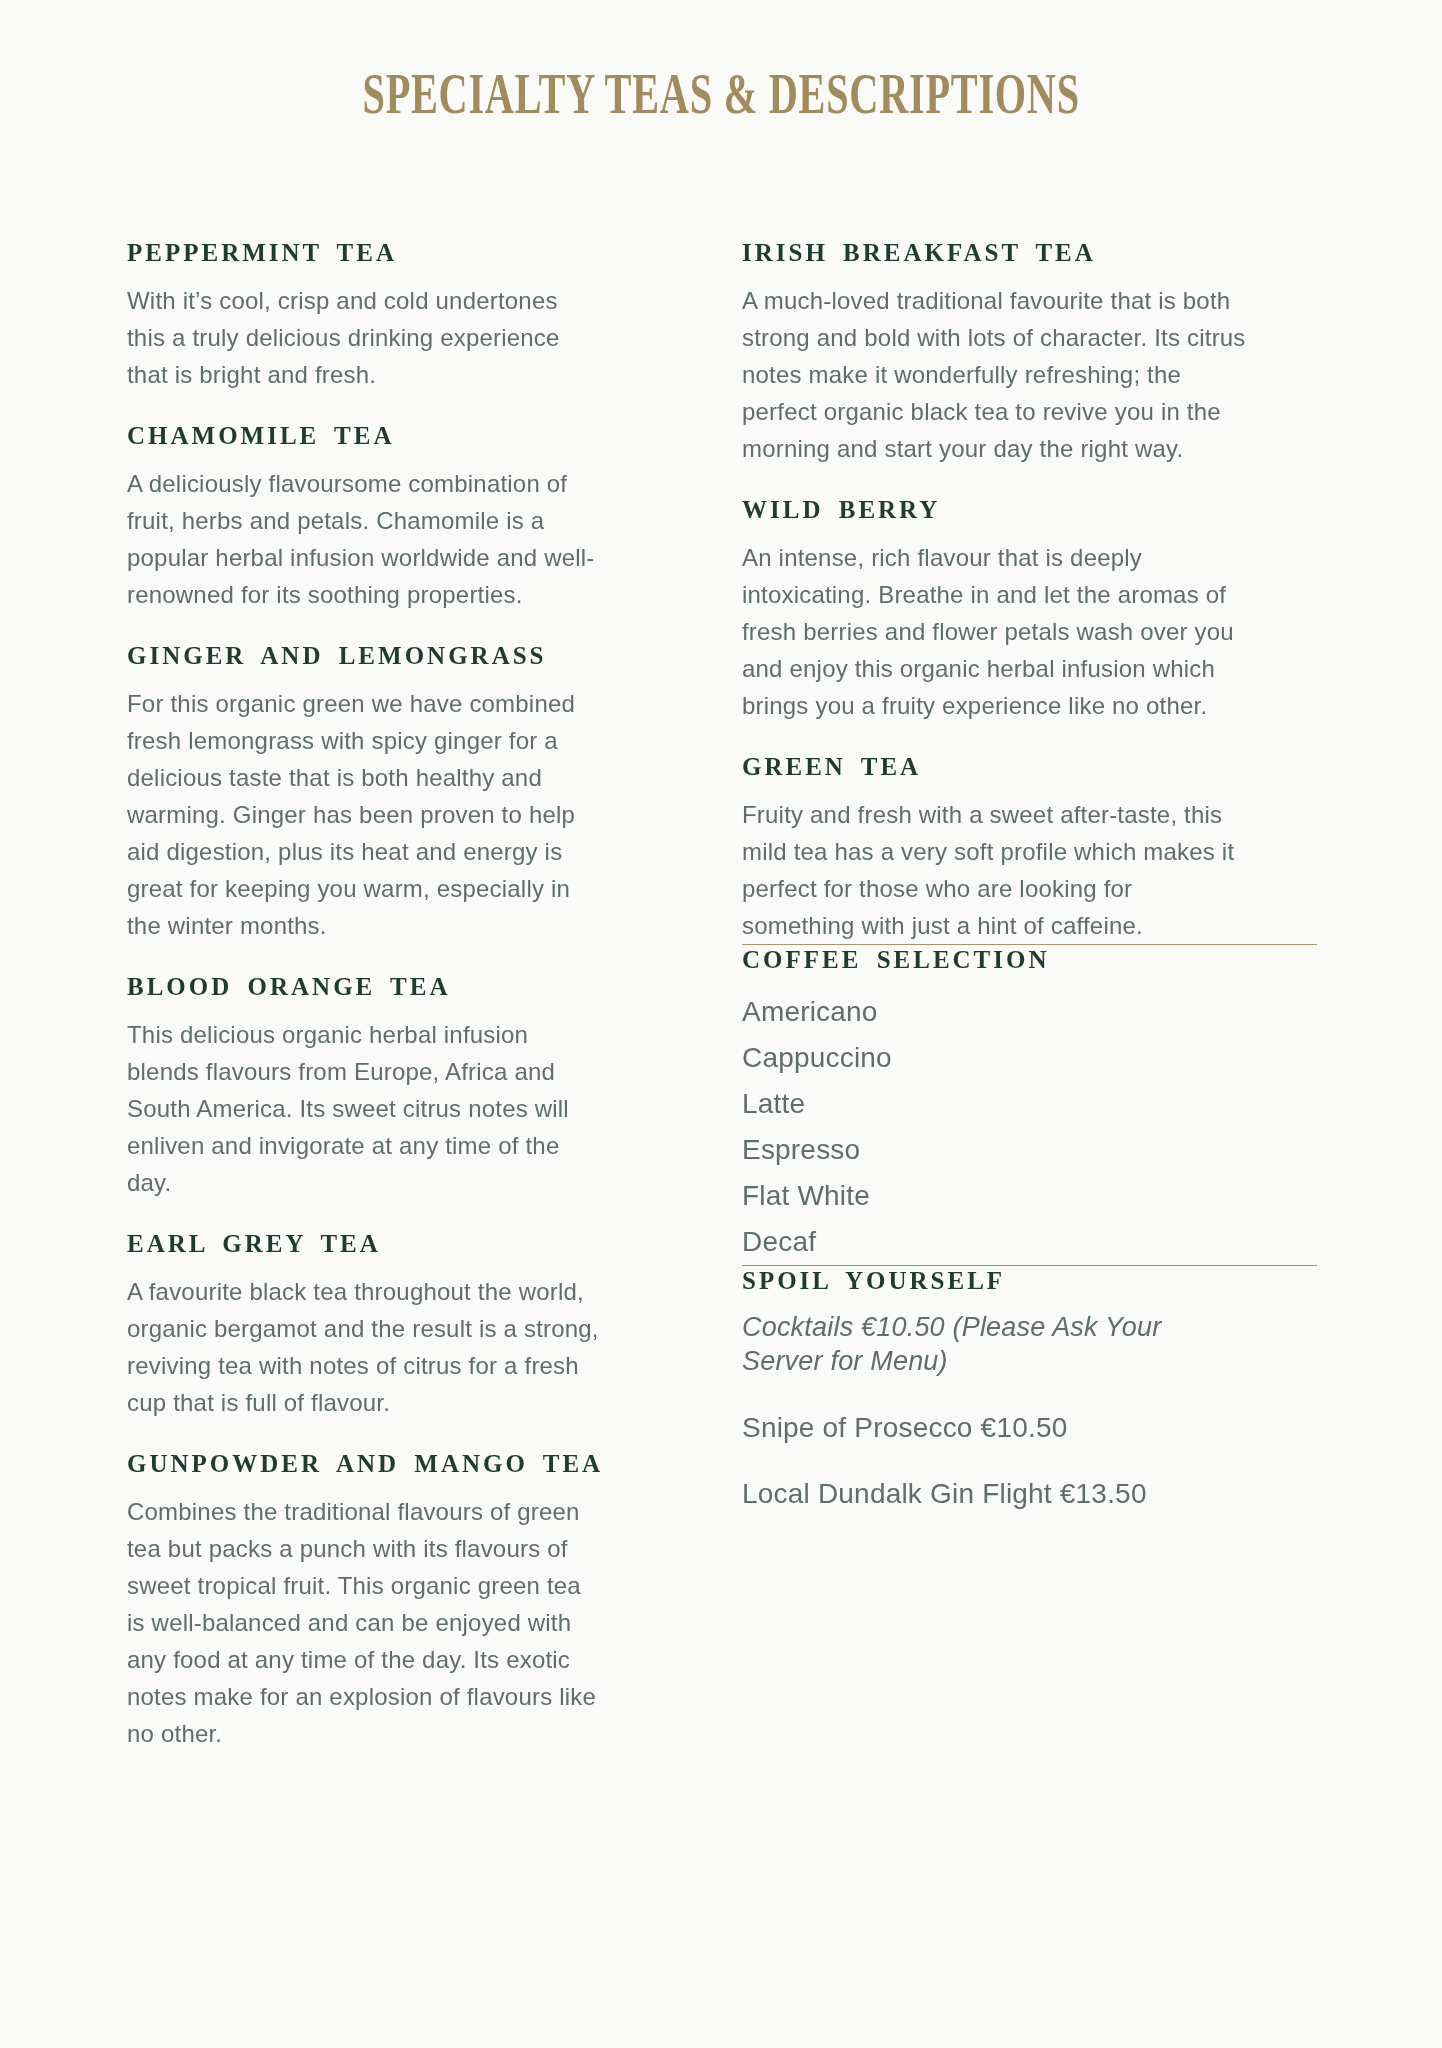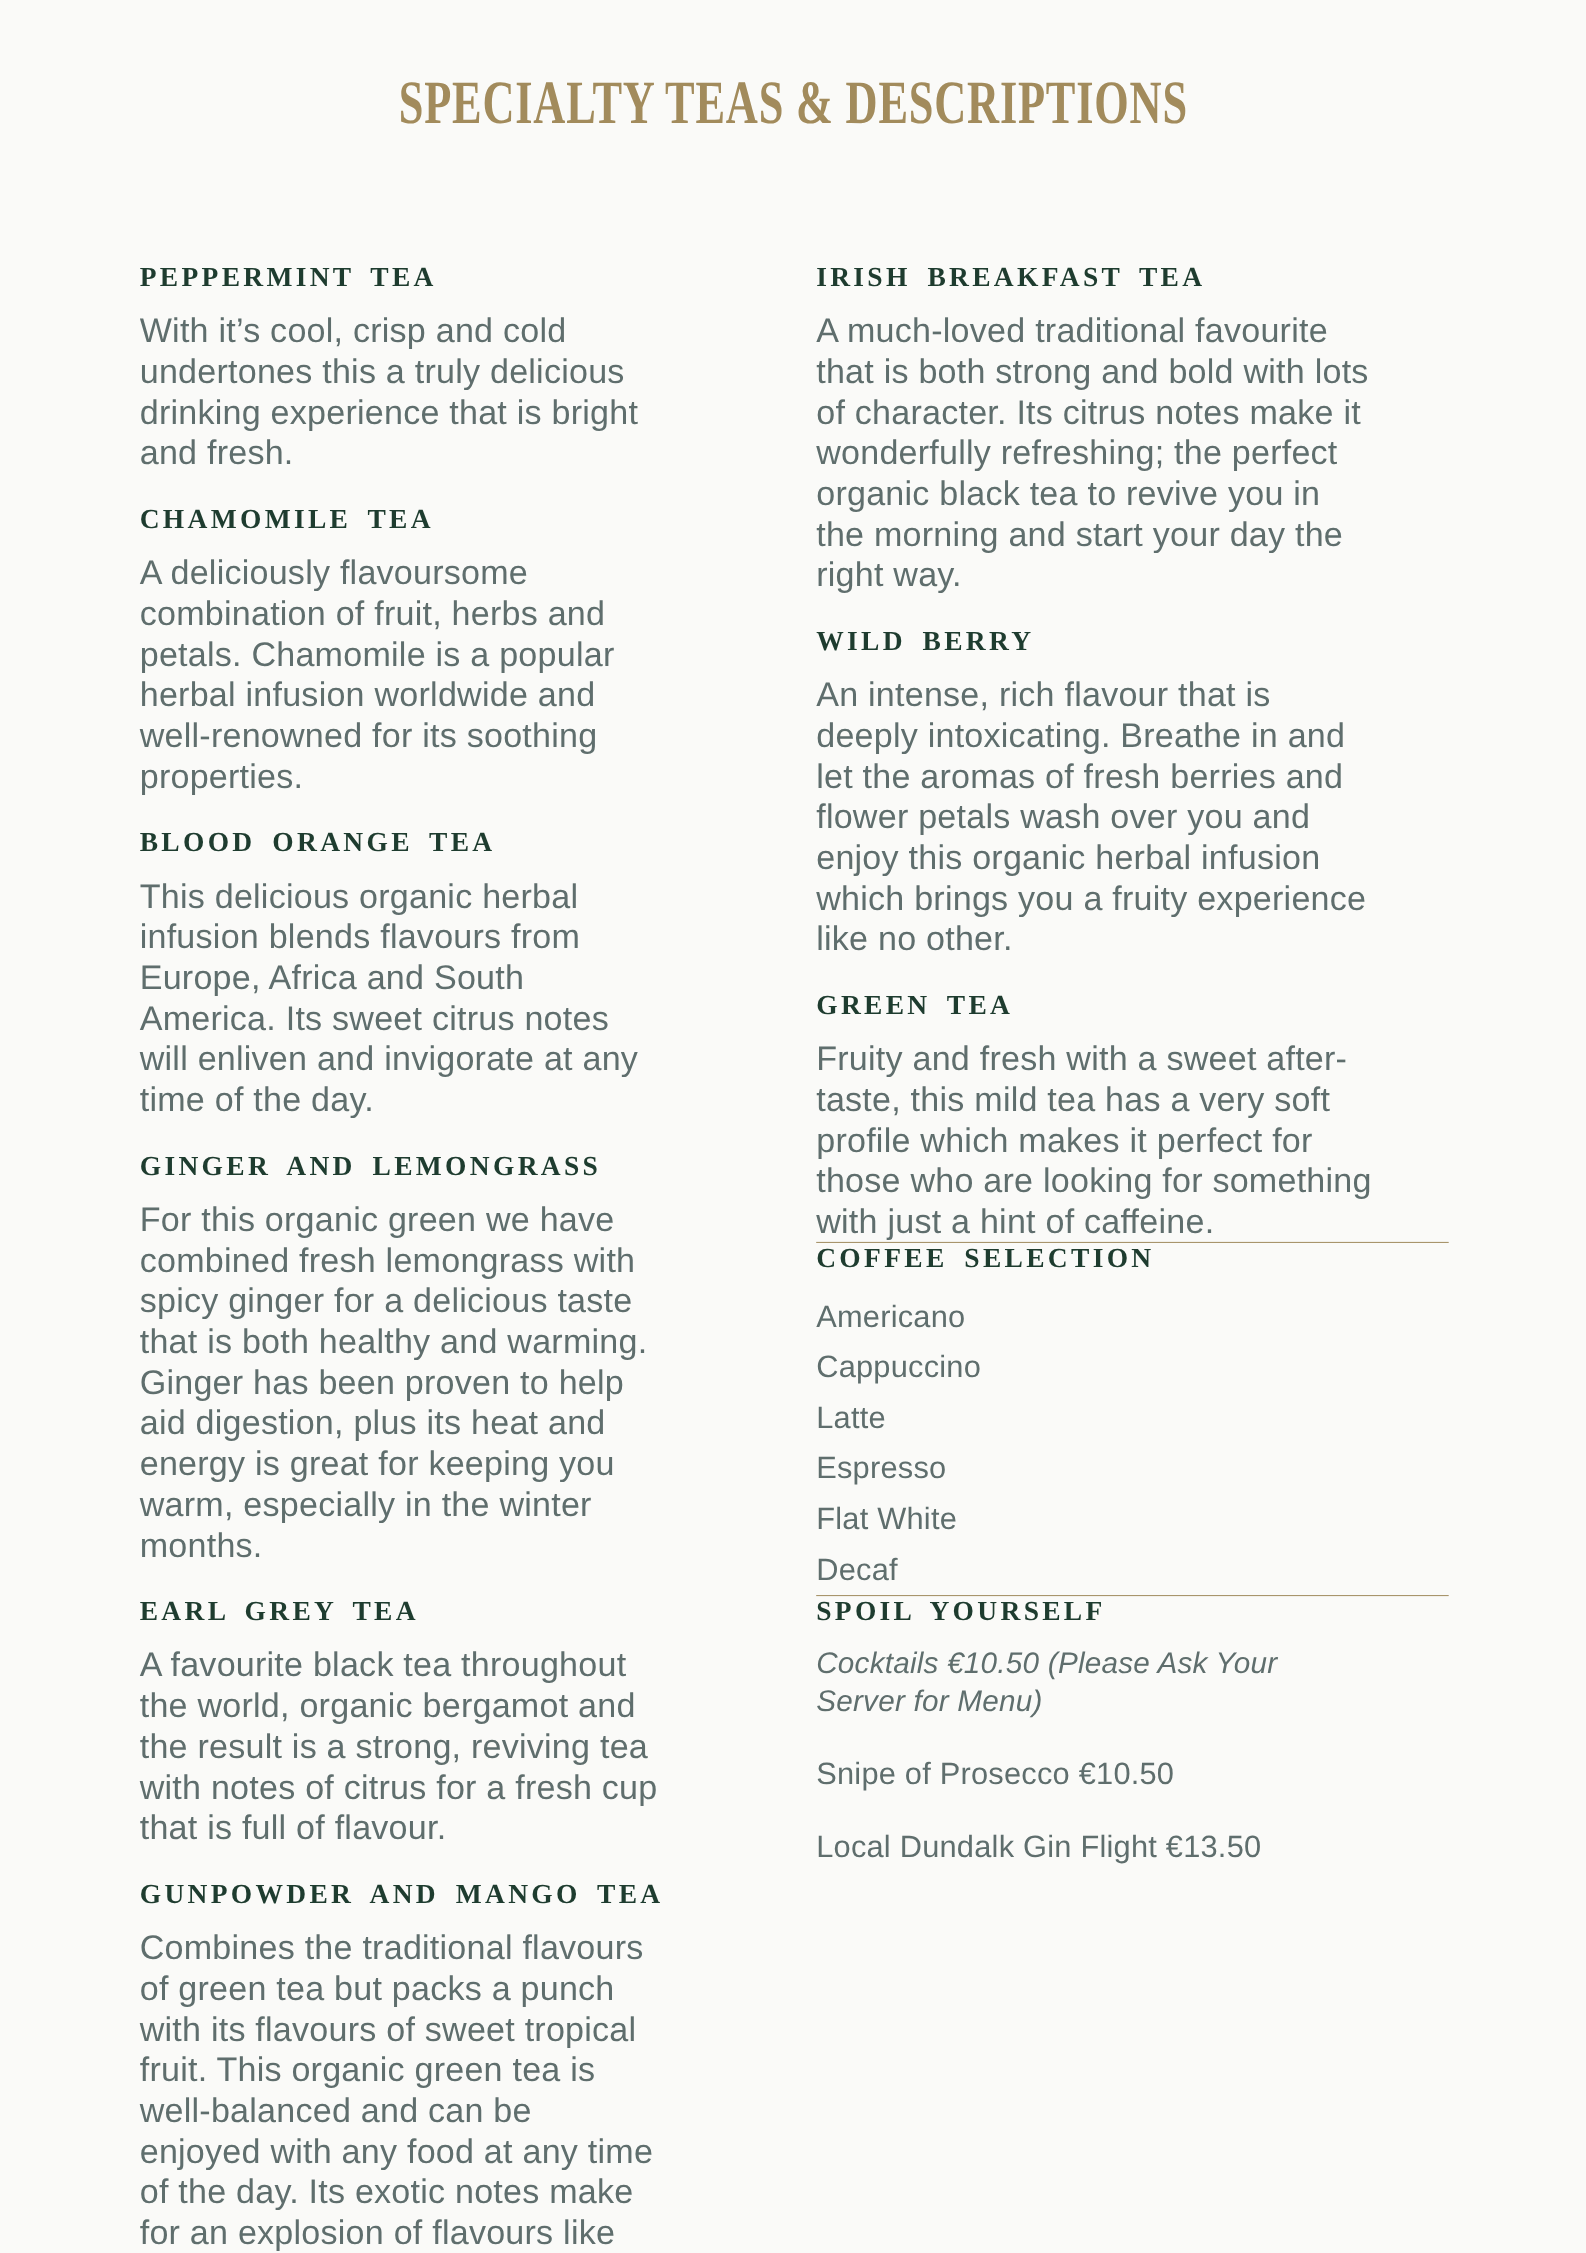--- a/index.html
+++ b/index.html
@@ -47,21 +47,21 @@
     font-size: 25px;
     line-height: 30px;
     letter-spacing: 3px;
     word-spacing: 6px;
     color: #1e3c2f;
     white-space: nowrap;
   }
   p.tea-desc {
     margin: 0;
     max-width: 472px;
-    font-size: 31px;
+    font-size: 24px;
     line-height: 37px;
     letter-spacing: 0.2px;
     color: #5f6e6d;
   }
   .col-right p.tea-desc { max-width: 505px; }
   .tea-section + .tea-section { margin-top: 28px; }
 
   hr.divider {
     border: none;
     border-top: 1px solid #a8956c;
@@ -114,26 +114,26 @@
     <div class="col-left">
       <section class="tea-section">
         <h2 class="sec-heading">PEPPERMINT TEA</h2>
         <p class="tea-desc">With it’s cool, crisp and cold undertones this a truly delicious drinking experience that is bright and fresh.</p>
       </section>
       <section class="tea-section">
         <h2 class="sec-heading">CHAMOMILE TEA</h2>
         <p class="tea-desc">A deliciously flavoursome combination of fruit, herbs and petals. Chamomile is a popular herbal infusion worldwide and well-renowned for its soothing properties.</p>
       </section>
       <section class="tea-section">
+        <h2 class="sec-heading">GINGER AND LEMONGRASS</h2>
+        <p class="tea-desc">For this organic green we have combined fresh lemongrass with spicy ginger for a delicious taste that is both healthy and warming. Ginger has been proven to help aid digestion, plus its heat and energy is great for keeping you warm, especially in the winter months.</p>
+      </section>
+      <section class="tea-section">
         <h2 class="sec-heading">BLOOD ORANGE TEA</h2>
         <p class="tea-desc">This delicious organic herbal infusion blends flavours from Europe, Africa and South America. Its sweet citrus notes will enliven and invigorate at any time of the day.</p>
-      </section>
-      <section class="tea-section">
-        <h2 class="sec-heading">GINGER AND LEMONGRASS</h2>
-        <p class="tea-desc">For this organic green we have combined fresh lemongrass with spicy ginger for a delicious taste that is both healthy and warming. Ginger has been proven to help aid digestion, plus its heat and energy is great for keeping you warm, especially in the winter months.</p>
       </section>
       <section class="tea-section">
         <h2 class="sec-heading">EARL GREY TEA</h2>
         <p class="tea-desc">A favourite black tea throughout the world, organic bergamot and the result is a strong, reviving tea with notes of citrus for a fresh cup that is full of flavour.</p>
       </section>
       <section class="tea-section">
         <h2 class="sec-heading">GUNPOWDER AND MANGO TEA</h2>
         <p class="tea-desc">Combines the traditional flavours of green tea but packs a punch with its flavours of sweet tropical fruit. This organic green tea is well-balanced and can be enjoyed with any food at any time of the day. Its exotic notes make for an explosion of flavours like no other.</p>
       </section>
     </div>

